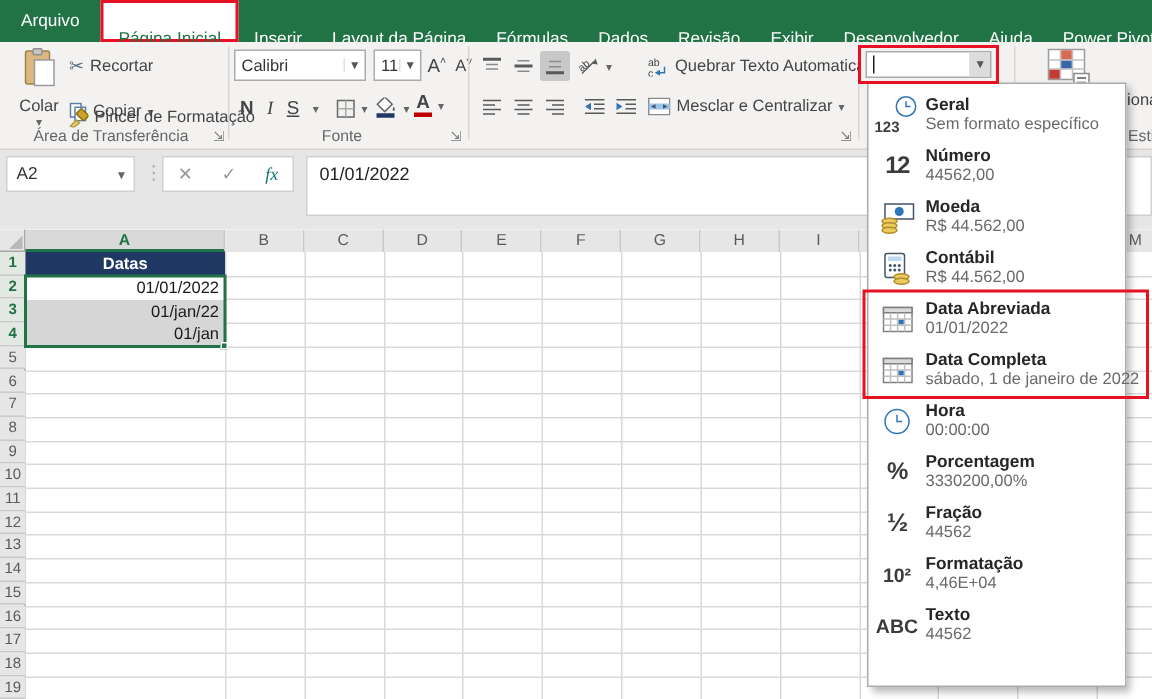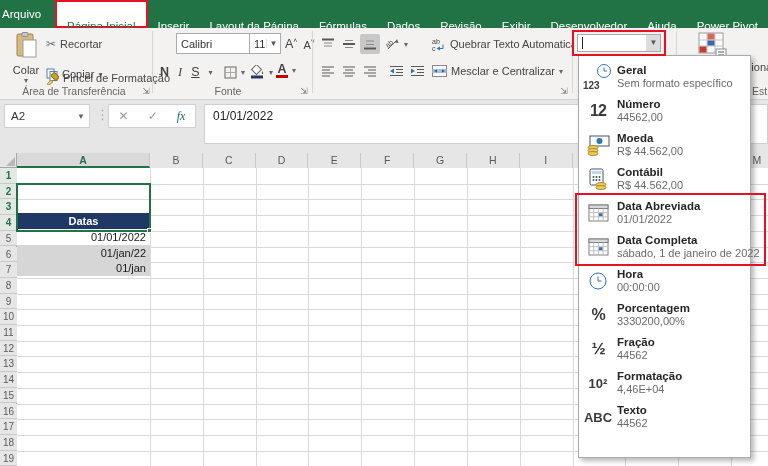--- a/index.html
+++ b/index.html
@@ -3,21 +3,21 @@
 <meta charset="utf-8">
 <style>
   * { margin:0; padding:0; box-sizing:border-box; }
   html,body { background:#fff; }
   #app { position:relative; width:768px; height:466px; overflow:hidden;
          font-family:"Liberation Sans", sans-serif; background:#fff; }
   .abs { position:absolute; }
 
   
   #tabbar { left:0; top:0; width:768px; height:28px; background:#217346;
-            display:flex; align-items:stretch; white-space:nowrap; overflow:hidden;justify-content:flex-end; }
+            display:flex; align-items:stretch; white-space:nowrap; overflow:hidden; }
   .tab { color:#fff; font-size:11.5px; line-height:28px; padding:12px 10px; cursor:default; }
   .tab.file { padding:0 14px; }
   .tab.active { background:#fff; color:#217346; border:2px solid #e81123; line-height:24px; font-weight:400; }
 
   
   #ribbon { left:0; top:28px; width:768px; height:72px; background:#f3f2f1; border-bottom:1px solid #d5d2ce; }
   .gsep { position:absolute; top:3px; height:62px; width:1px; background:#d8d6d4; }
   .glabel { position:absolute; top:57px; font-size:10.5px; color:#666; text-align:center; }
   .launch { position:absolute; top:57px; width:12px; height:12px; color:#777; font-size:9px; line-height:12px; text-align:center; }
   .rbtn-lbl { font-size:11px; color:#444; }
@@ -53,21 +53,21 @@
   #corner:after { content:""; position:absolute; right:1px; bottom:1px; border-style:solid;
                   border-width:0 0 9px 9px; border-color:transparent transparent #b8b8b8 transparent; }
   .ch { position:absolute; top:0; height:15px; z-index:2; font-size:10.5px; color:#5a5a5a;
         text-align:center; line-height:15px; border-right:1px solid #c9c9c9; background:#e6e6e6; }
   .ch.sel { background:#d9d9d9; color:#217346; border-bottom:2px solid #217346; font-weight:bold; }
   .rh { position:absolute; left:0; width:17px; z-index:2; font-size:10px; color:#5a5a5a;
         text-align:center; border-bottom:1px solid #c9c9c9; background:#e6e6e6; }
   .rh.sel { color:#217346; background:#e3e8e3; font-weight:bold; }
   .gl { position:absolute; background:#d9d9d9; z-index:0; }
   .cell { position:absolute; left:17px; width:133px; height:16px; z-index:2; font-size:11px;
-          line-height:16px; padding:0 4px; color:#1a1a1a;margin-top:45px; }
+          line-height:16px; padding:0 4px; color:#1a1a1a; }
   .cell.right { text-align:right; }
   #cellA1 { background:#1f3864; color:#fff; font-weight:bold; text-align:center; }
   #cellA3,#cellA4 { background:#d6d6d6; }
   #selbox { position:absolute; left:16px; top:30px; width:135px; height:49px; z-index:3;
             border:2px solid #217346; pointer-events:none; }
   #fillhandle { position:absolute; left:147px; top:75px; width:5px; height:5px; background:#217346;
                 border:1px solid #fff; z-index:4; }
 
   
   #fmtmenu { left:578px; top:55px; width:173px; height:403px; background:#fff; z-index:40;
@@ -147,21 +147,21 @@
       <svg width="13" height="13" viewBox="0 0 13 13">
         <polygon points="1,12 5,8 7,10 3,13" fill="#e7cf6f" stroke="#b09a3e"></polygon>
         <rect x="5.5" y="2" width="7" height="5" rx="1" transform="rotate(45 9 4.5)" fill="#c9a227" stroke="#8a7119"></rect>
       </svg>
       <span>Pincel de Formatação</span>
     </div>
     <div class="glabel" style="left:0;width:148px;">Área de Transferência</div>
     <div class="launch" style="left:140px;">⇲</div>
     <div class="gsep" style="left:152px;"></div>
 
-    <div class="combo abs" style="left:176px;top:5px;width:88px;height:21px;">
+    <div class="combo abs" style="left:156px;top:5px;width:88px;height:21px;">
       <span class="cval">Calibri</span>
       <span class="carr">▼</span>
     </div>
     <div class="combo abs" style="left:249px;top:5px;width:32px;height:21px;">
       <span class="cval">11</span>
       <span class="carr">▼</span>
     </div>
     <div class="smallbtn" style="left:285px;top:8px;gap:6px;">
       <span class="ltr"><span>A</span><sup style="font-size:7px;">˄</sup></span>
       <span class="ltr" style="font-size:11px;"><span>A</span><sup style="font-size:7px;">˅</sup></span>

